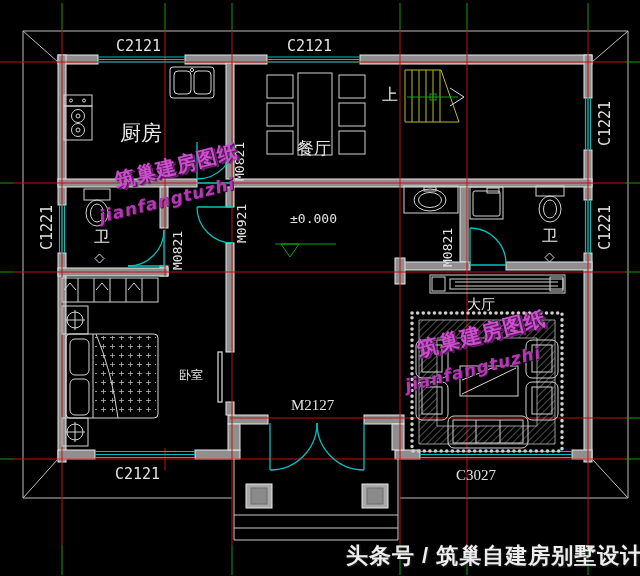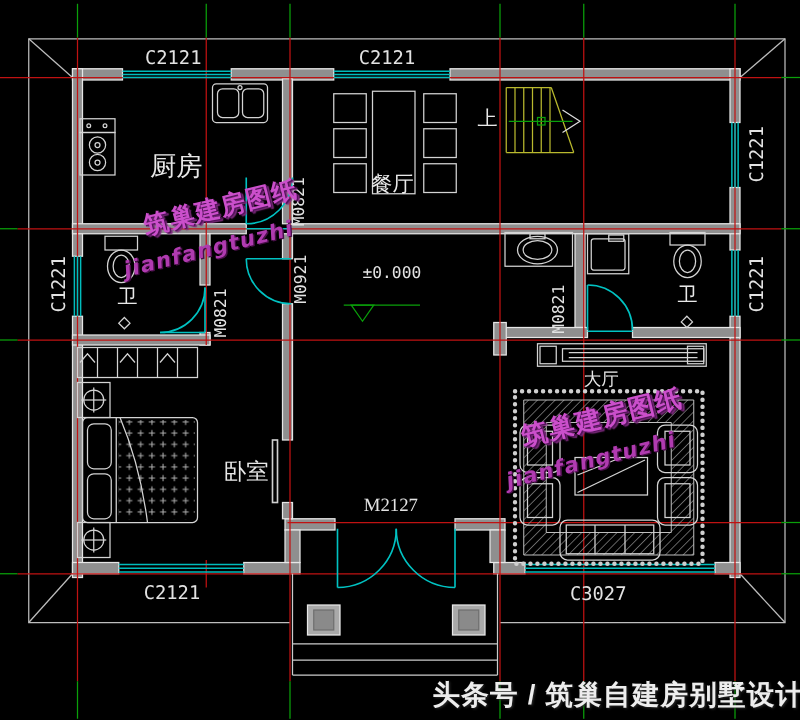--- a/index.html
+++ b/index.html
@@ -340,34 +340,34 @@
     </g>
   </g>
 </svg>
 
 <span class="lbl" style="left:116px;top:39px;">C2121</span>
 <span class="lbl" style="left:287px;top:39px;">C2121</span>
 <span class="lbl vert" style="left:598px;top:146px;">C1221</span>
 <span class="lbl vert" style="left:598px;top:250px;">C1221</span>
 <span class="lbl vert" style="left:40px;top:250px;">C1221</span>
 <span class="lbl" style="left:115px;top:467px;">C2121</span>
-<span class="lbl" style="left:456px;top:468px;">C3027</span>
+<span class="lbl" style="left:456px;top:468px;font-family:Liberation Serif, serif;">C3027</span>
 
 <span class="lbl vert cad13" style="left:233px;top:181px;">M0821</span>
 <span class="lbl vert cad13" style="left:235px;top:243px;">M0921</span>
 <span class="lbl vert cad13" style="left:171px;top:270px;">M0821</span>
 <span class="lbl vert cad13" style="left:441px;top:267px;">M0821</span>
 <span class="lbl" style="left:291px;top:398px;font-family:Liberation Serif, serif;">M2127</span>
 <span class="lbl cad13" style="left:290px;top:212px;">±0.000</span>
 
 <span class="room" style="left:120px;top:123px;font-size:21px;">厨房</span>
 <span class="room" style="left:297px;top:104px;font-size:17px;margin-top:36px;">餐厅</span>
 <span class="room" style="left:94px;top:229px;font-size:16px;">卫</span>
 <span class="room" style="left:542px;top:228px;font-size:16px;">卫</span>
-<span class="room" style="left:179px;top:369px;font-size:18px;">卧室</span>
+<span class="room" style="left:179px;top:369px;font-size:12px;">卧室</span>
 <span class="room" style="left:467px;top:297px;font-size:14px;">大厅</span>
 <span class="room" style="left:382px;top:87px;font-size:16px;">上</span>
 
 <span class="wm wm-zh" style="left:112px;top:168px;font-size:20px;">筑巢建房图纸</span>
 <span class="wm wm-en" style="left:97px;top:207px;font-size:17px;">jianfangtuzhi</span>
 <span class="wm wm-zh" style="left:414px;top:336px;font-size:21px;">筑巢建房图纸</span>
 <span class="wm wm-en" style="left:403px;top:376px;font-size:17px;">jianfangtuzhi</span>
 
 <div id="footer">头条号 / 筑巢自建房别墅设计</div>
 

